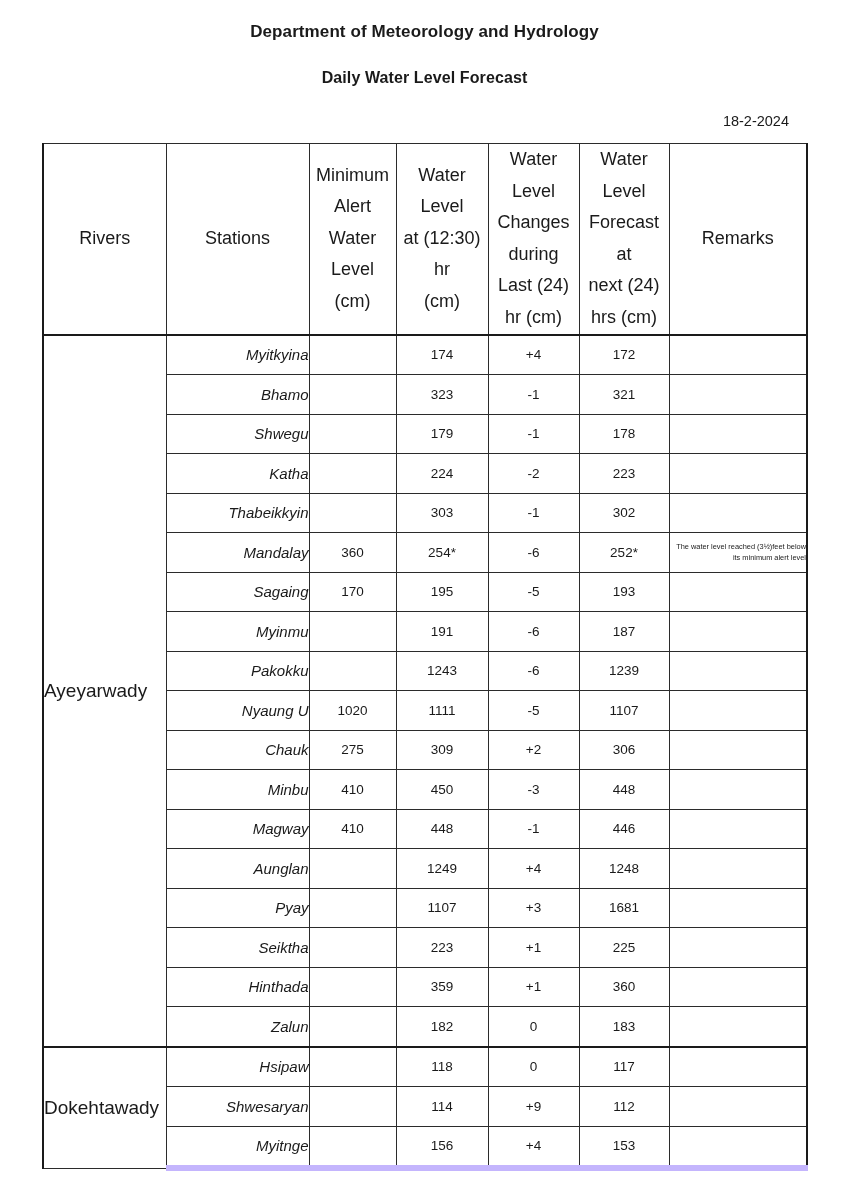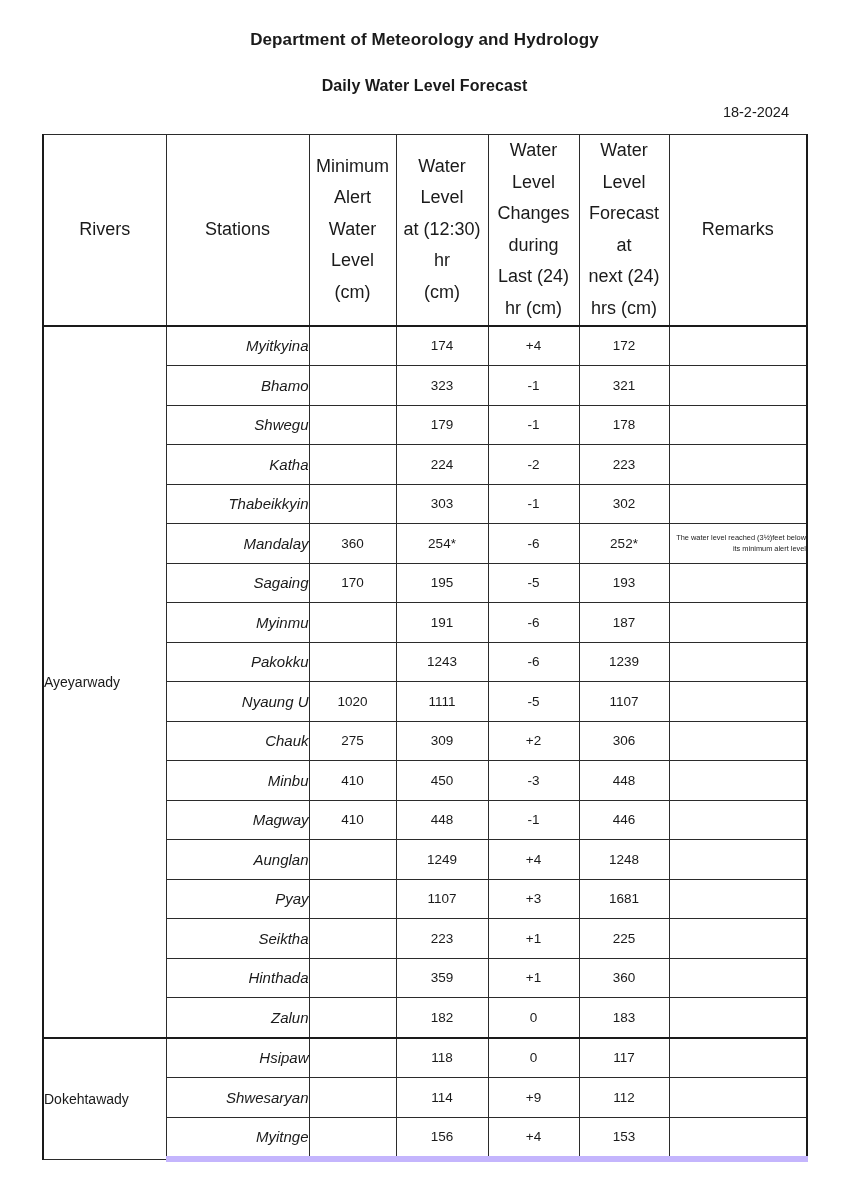--- a/index.html
+++ b/index.html
@@ -17,40 +17,40 @@
     overflow: hidden;
   }
   .page {
     width: 849px;
     height: 1200px;
     position: relative;
     box-sizing: border-box;
   }
   .title-block {
     text-align: center;
-    padding-top: 30px;
+    padding-top: 22px;
   }
   .doc-title {
     font-size: 17px;
     font-weight: bold;
     letter-spacing: 0.1px;
     line-height: 1.2;
     margin: 0;
   }
   .doc-subtitle {
     font-size: 16px;
     font-weight: bold;
     letter-spacing: 0.1px;
     line-height: 1.2;
     margin: 26px 0 0 0;
   }
   .date-row {
     text-align: right;
     padding-right: 60px;
-    margin-top: 8px;
+    margin-top: 25px;
     font-size: 14.5px;
   }
   .table-wrap {
     margin: 14px 0 0 42px;
     width: 764px;
   }
   table.wl {
     border-collapse: collapse;
     width: 764px;
     table-layout: fixed;
@@ -84,21 +84,21 @@
   }
   thead th.tall-pad { padding: 0 1px; }
 
   tbody td {
     height: 38.5px;
     text-align: center;
   }
   td.river {
     text-align: left;
     padding-left: 10px;
-    font-size: 14px;
+    font-size: 19px;
     border-top-width: 2px;
     border-bottom-width: 2px;
   }
   td.station {
     text-align: right;
     padding-left: 10px;
     font-size: 15px;
     font-style: italic;
   }
   td.num { text-align: center; font-size: 13.5px; }

